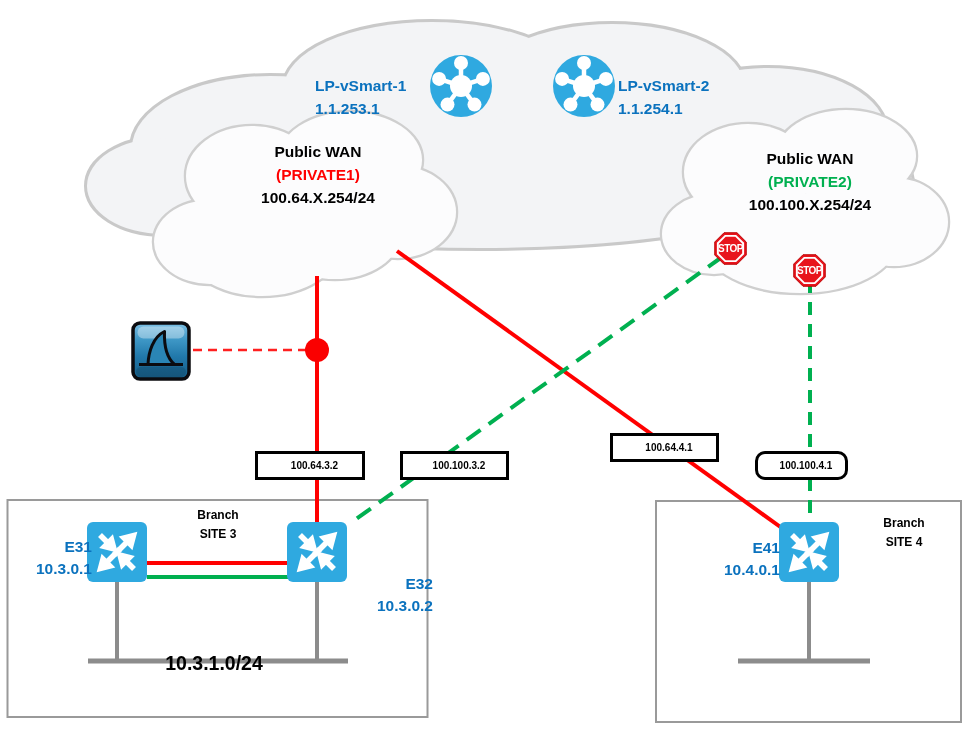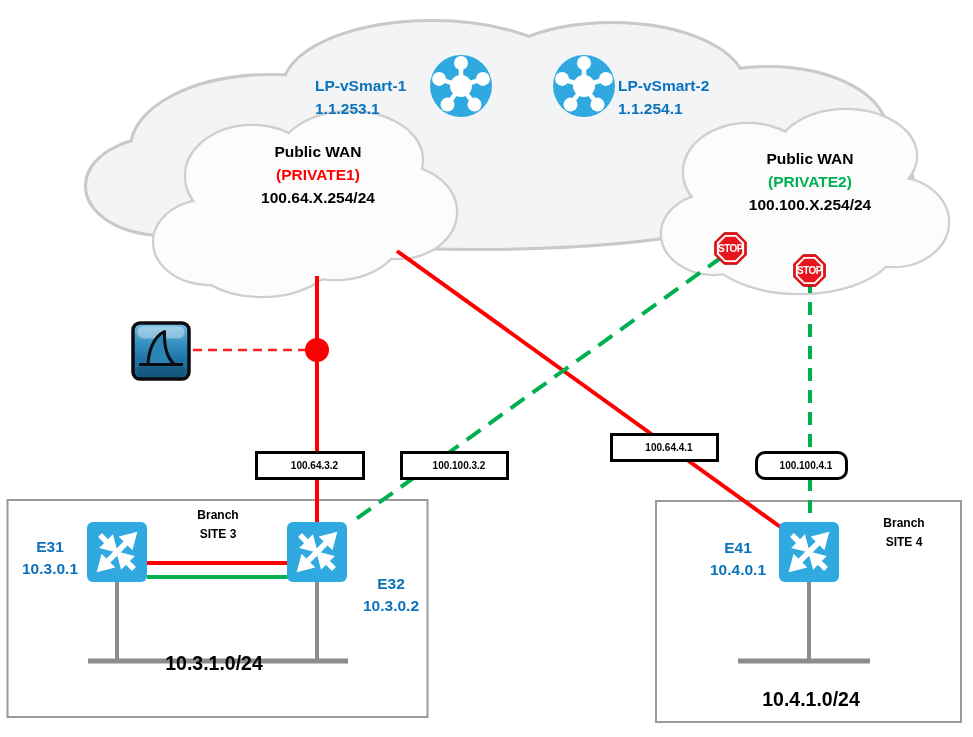--- a/index.html
+++ b/index.html
@@ -15,21 +15,21 @@
         font-size:15.5px;line-height:23px;color:#0B72BE;}
   .cloudtxt{position:absolute;z-index:4;text-align:center;font-weight:bold;
             font-size:15.5px;line-height:23px;color:#000;}
   .red{color:#FF0000;}
   .green{color:#00B050;}
   .iflabel{position:absolute;z-index:3;background:#fff;border:3px solid #000;
            box-sizing:border-box;display:flex;align-items:center;justify-content:center;
            font-weight:bold;font-size:10px;color:#000;padding-left:9px;}
   .sitetitle{position:absolute;z-index:4;text-align:center;font-weight:bold;
              font-size:12px;line-height:19px;color:#000;}
-  .routerlbl{position:absolute;z-index:4;text-align:center;font-weight:bold;
+  .routerlbl{position:absolute;z-index:4;text-align:right;font-weight:bold;
              font-size:15.5px;line-height:22px;color:#0B72BE;}
   .lanlbl{position:absolute;z-index:4;text-align:center;font-weight:bold;
           font-size:19.5px;color:#000;}
   .stop{position:absolute;z-index:5;width:35px;height:35px;}
   .stop svg{position:absolute;left:0;top:0;}
   .stop span{position:absolute;left:0;top:0;width:35px;height:35px;display:flex;
              align-items:center;justify-content:center;color:#fff;font-weight:800;
              font-size:10px;letter-spacing:-0.5px;font-family:"Liberation Sans",sans-serif;}
 </style>
 </head>
@@ -271,15 +271,14 @@
   <div class="routerlbl" style="left:349px;top:573px;width:84px;">
     <div>E32</div>
     <div>10.3.0.2</div>
   </div>
   <div class="routerlbl" style="left:696px;top:537px;width:84px;">
     <div>E41</div>
     <div>10.4.0.1</div>
   </div>
 
   <div class="lanlbl" style="left:116px;top:652px;width:196px;">10.3.1.0/24</div>
-  <div class="lanlbl" style="left:713px;top:688px;width:196px;">10.4.1.0/24</div>
 
 </div>
 
 </body></html>

